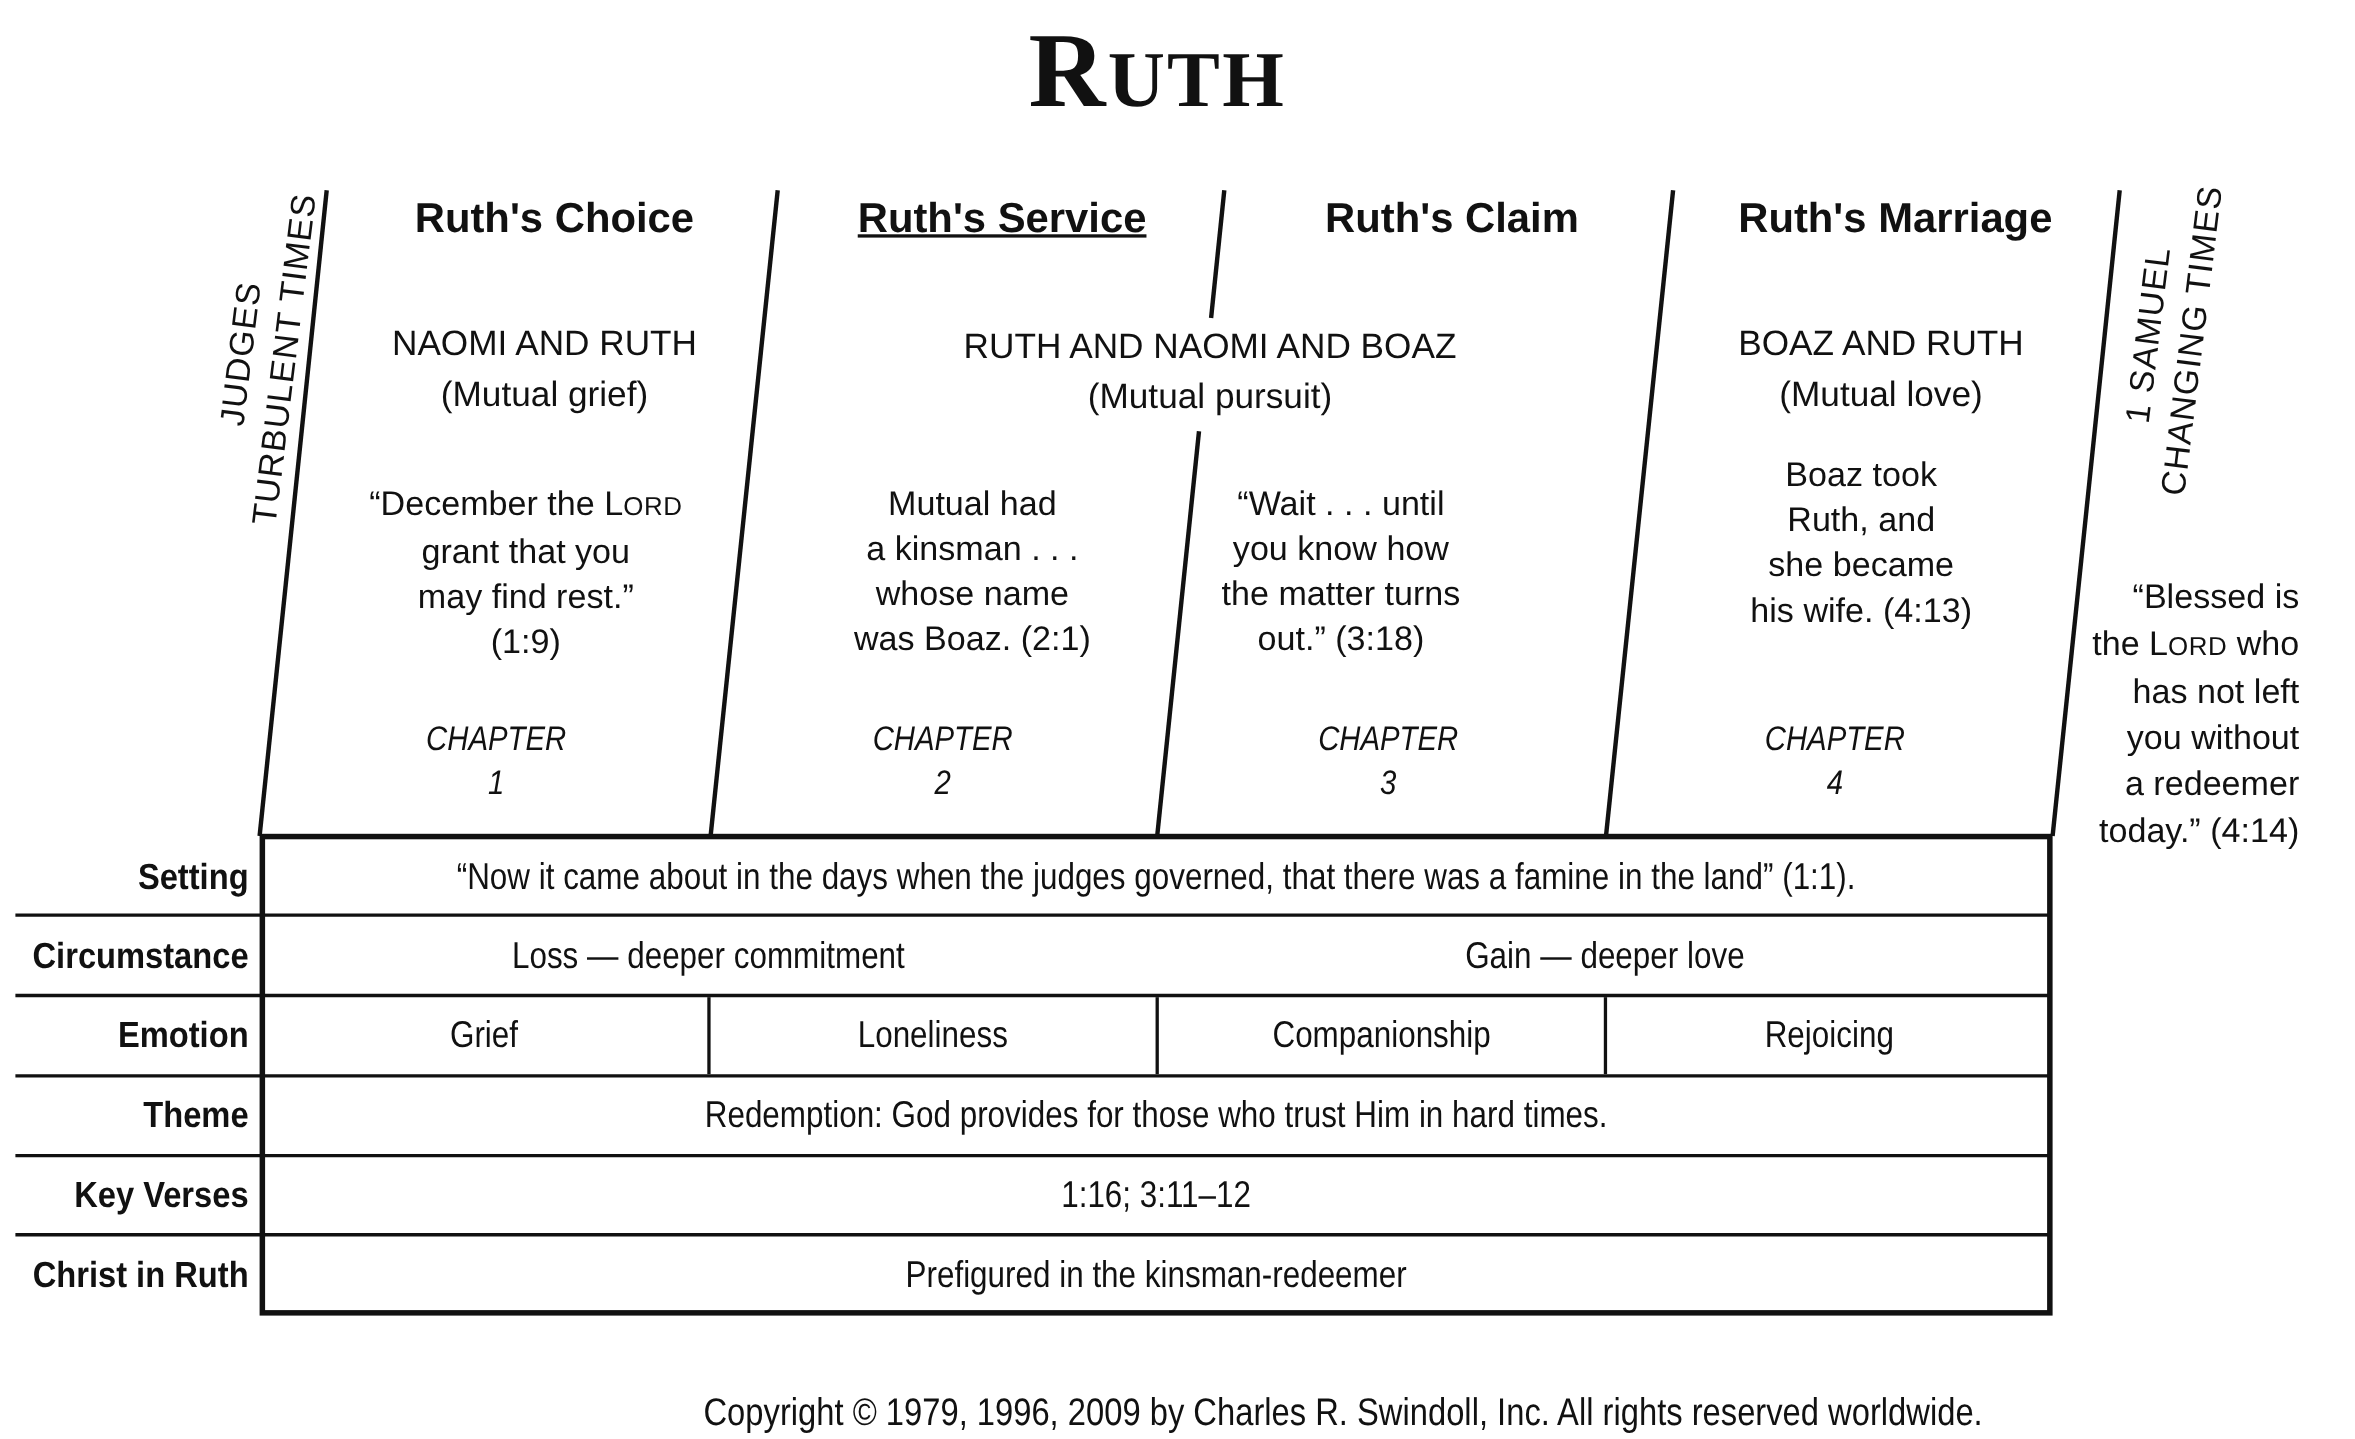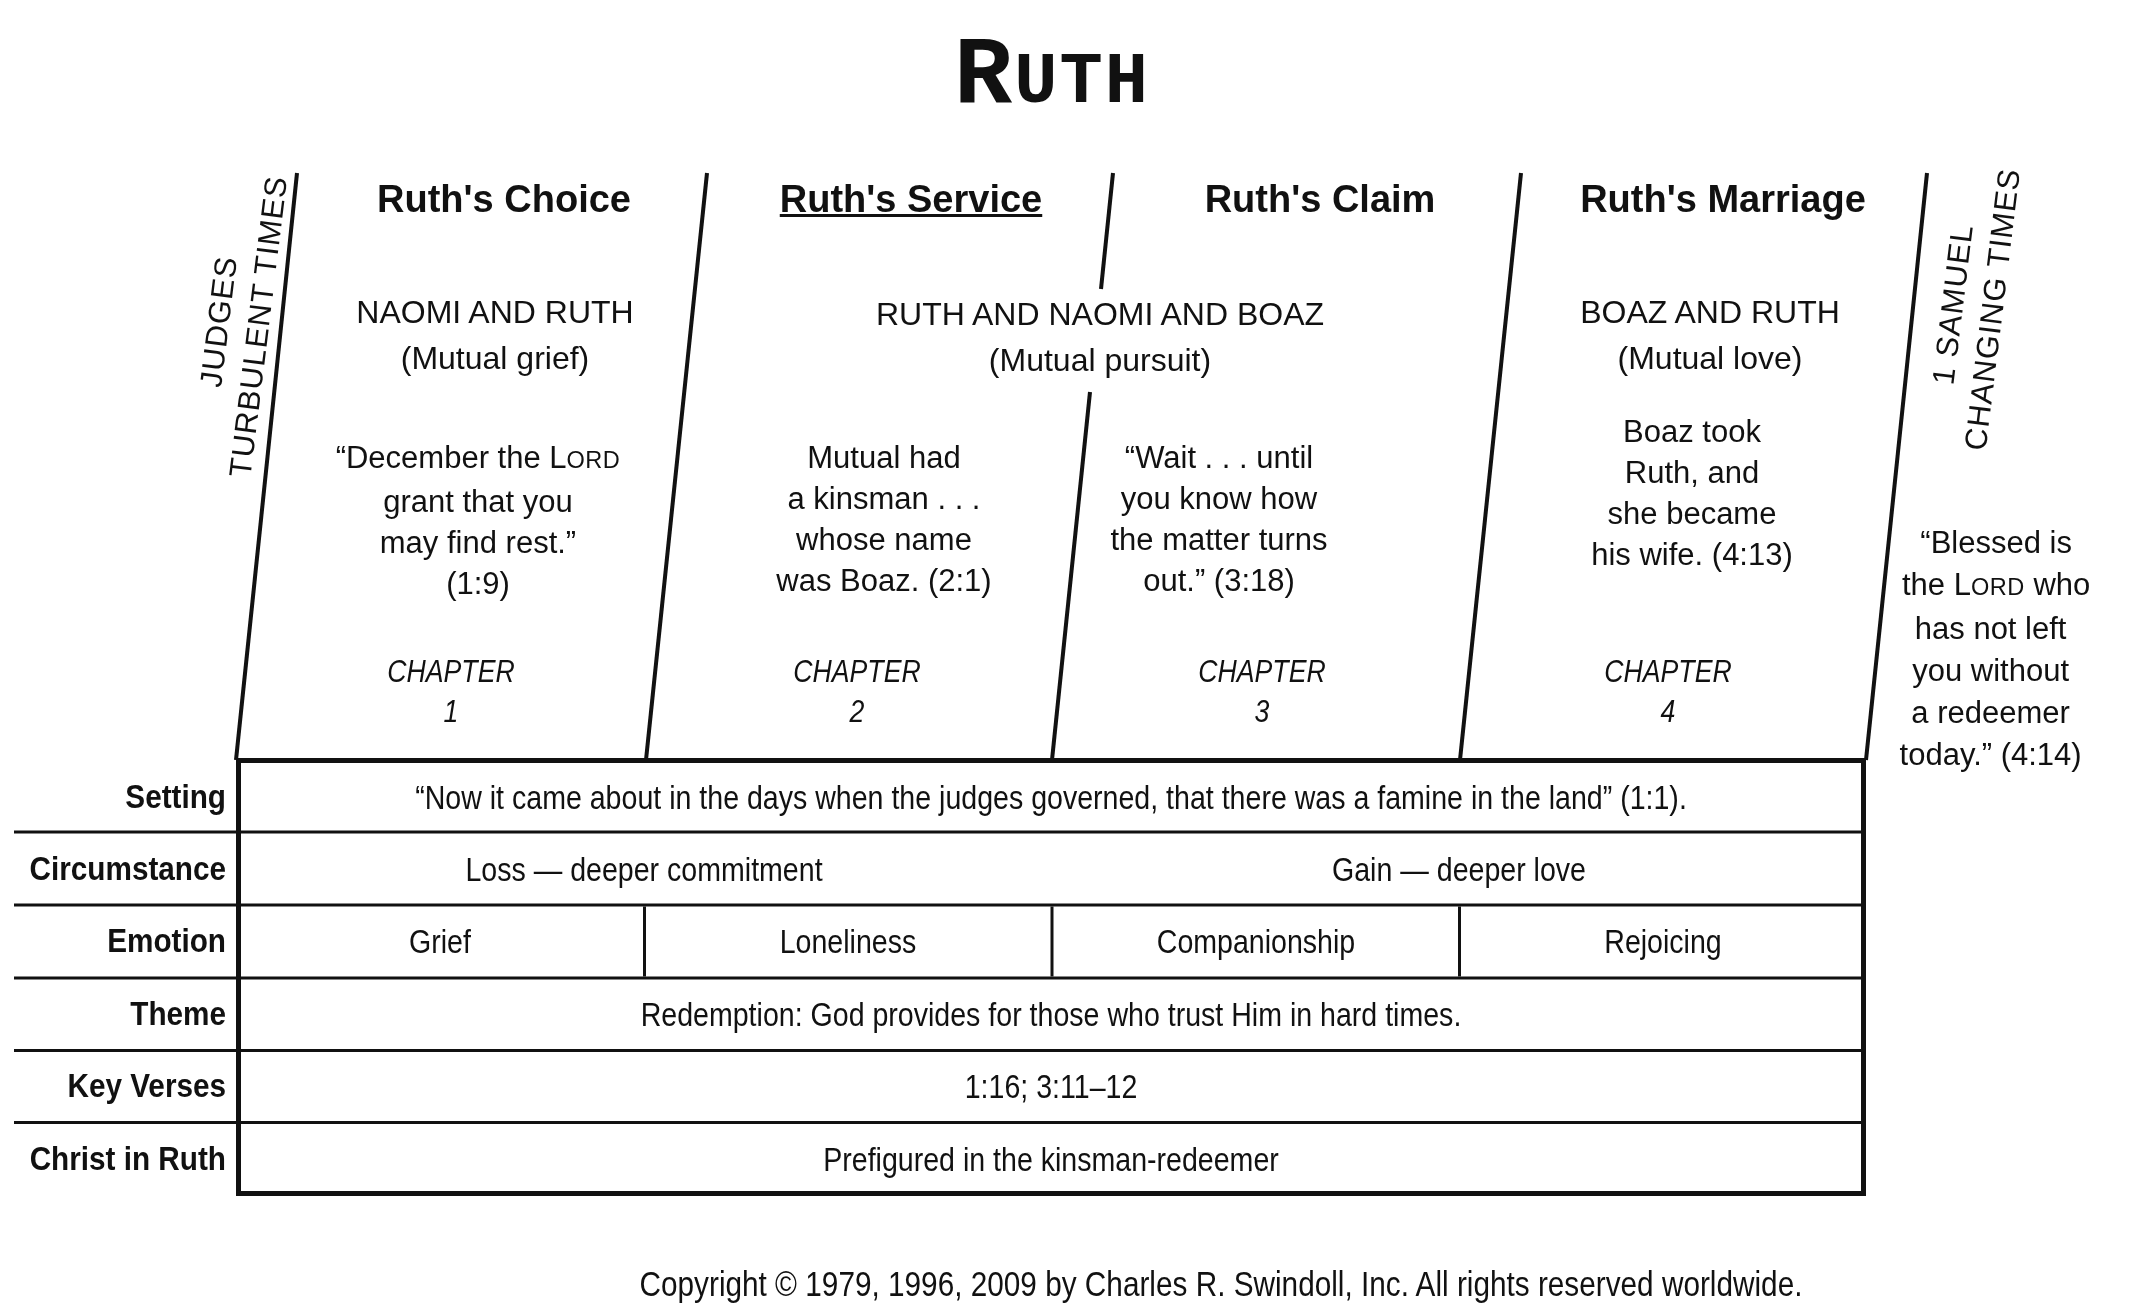--- a/index.html
+++ b/index.html
@@ -5,37 +5,37 @@
   html,body { margin:0; padding:0; background:#ffffff; }
   .page {
     position:relative; width:2141px; height:1308px;
     background:#ffffff; color:#111111; overflow:hidden;
     font-family:"Liberation Sans", sans-serif;
   }
   svg.grid { position:absolute; left:0; top:0; }
 
   .title {
     position:absolute; left:1052px; top:14px; transform:translateX(-50%);
-    font-family:Liberation Mono, monospace; font-weight:bold;
-    white-space:nowrap; line-height:100px; letter-spacing:2px;margin-top:12px;
+    font-family:Liberation Serif, serif; font-weight:bold;
+    white-space:nowrap; line-height:100px; letter-spacing:2px;
   }
   .title .t1 { font-size:97px; }
   .title .t2 { font-size:72px; }
 
   .cx { position:absolute; transform:translateX(-50%); text-align:center; white-space:nowrap; }
   .hdr { font-size:38px; font-weight:bold; line-height:42px; }
   .subj { font-size:32px; line-height:46px; }
   .quote { font-size:31px; line-height:41px; }
   .chapter { font-size:31px; font-style:italic; line-height:40px;
              transform:translateX(-50%) scaleX(0.86); }
   .slant { position:absolute; transform:translate(-50%,-50%) rotate(-83deg);
            text-align:center; font-size:31px; line-height:40px;
            letter-spacing:1px; white-space:nowrap; }
   .sidequote { position:absolute; left:1891px; top:522px; font-size:31px;
-               line-height:42px; text-align:center; white-space:nowrap; }
+               line-height:42px; text-align:right; white-space:nowrap; }
   .sidequote .ind { padding-left:11px; }
   .sm { font-size:0.76em; letter-spacing:0.5px; }
 
   .rowlabel { position:absolute; left:0; width:226px; text-align:right;
               font-size:33px; font-weight:bold; line-height:36px;
               white-space:nowrap;
               transform:scaleX(0.9); transform-origin:100% 50%; }
   .cell { position:absolute; transform:translateX(-50%) scaleX(0.84);
           font-size:34px; line-height:36px; text-align:center; white-space:nowrap; }
   .copyright { position:absolute; left:1221px; top:1265px;

